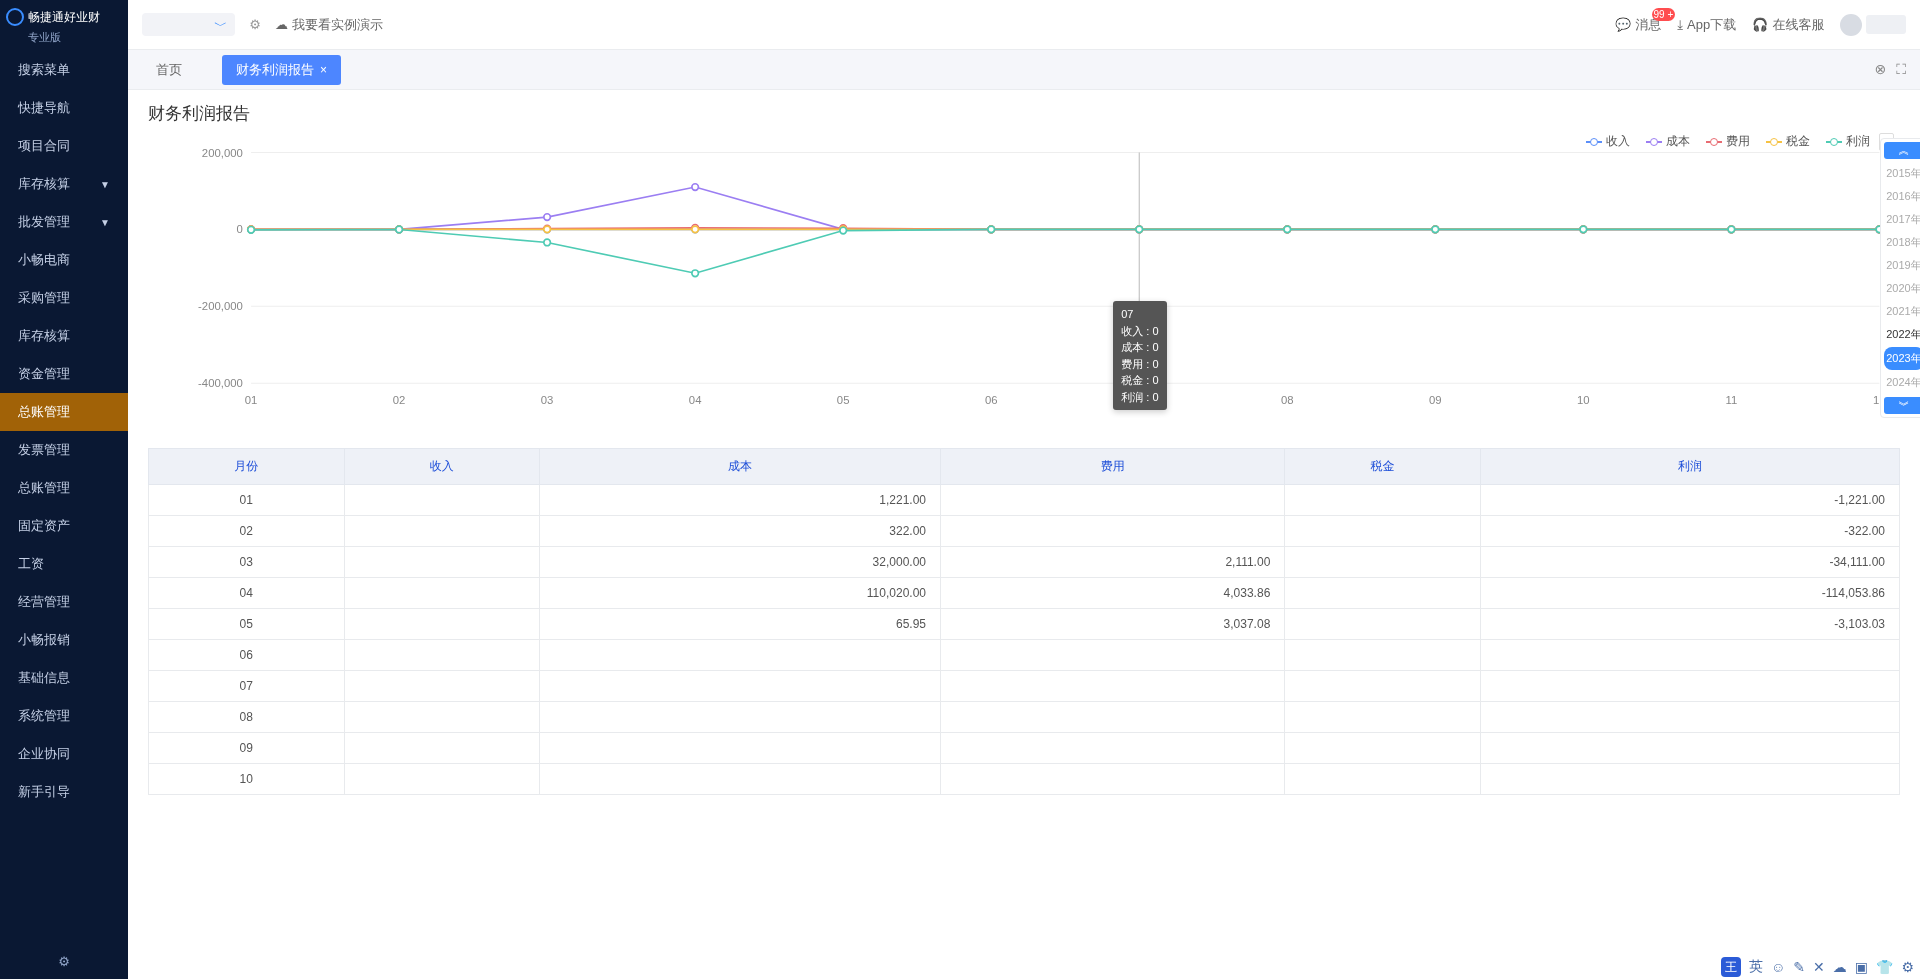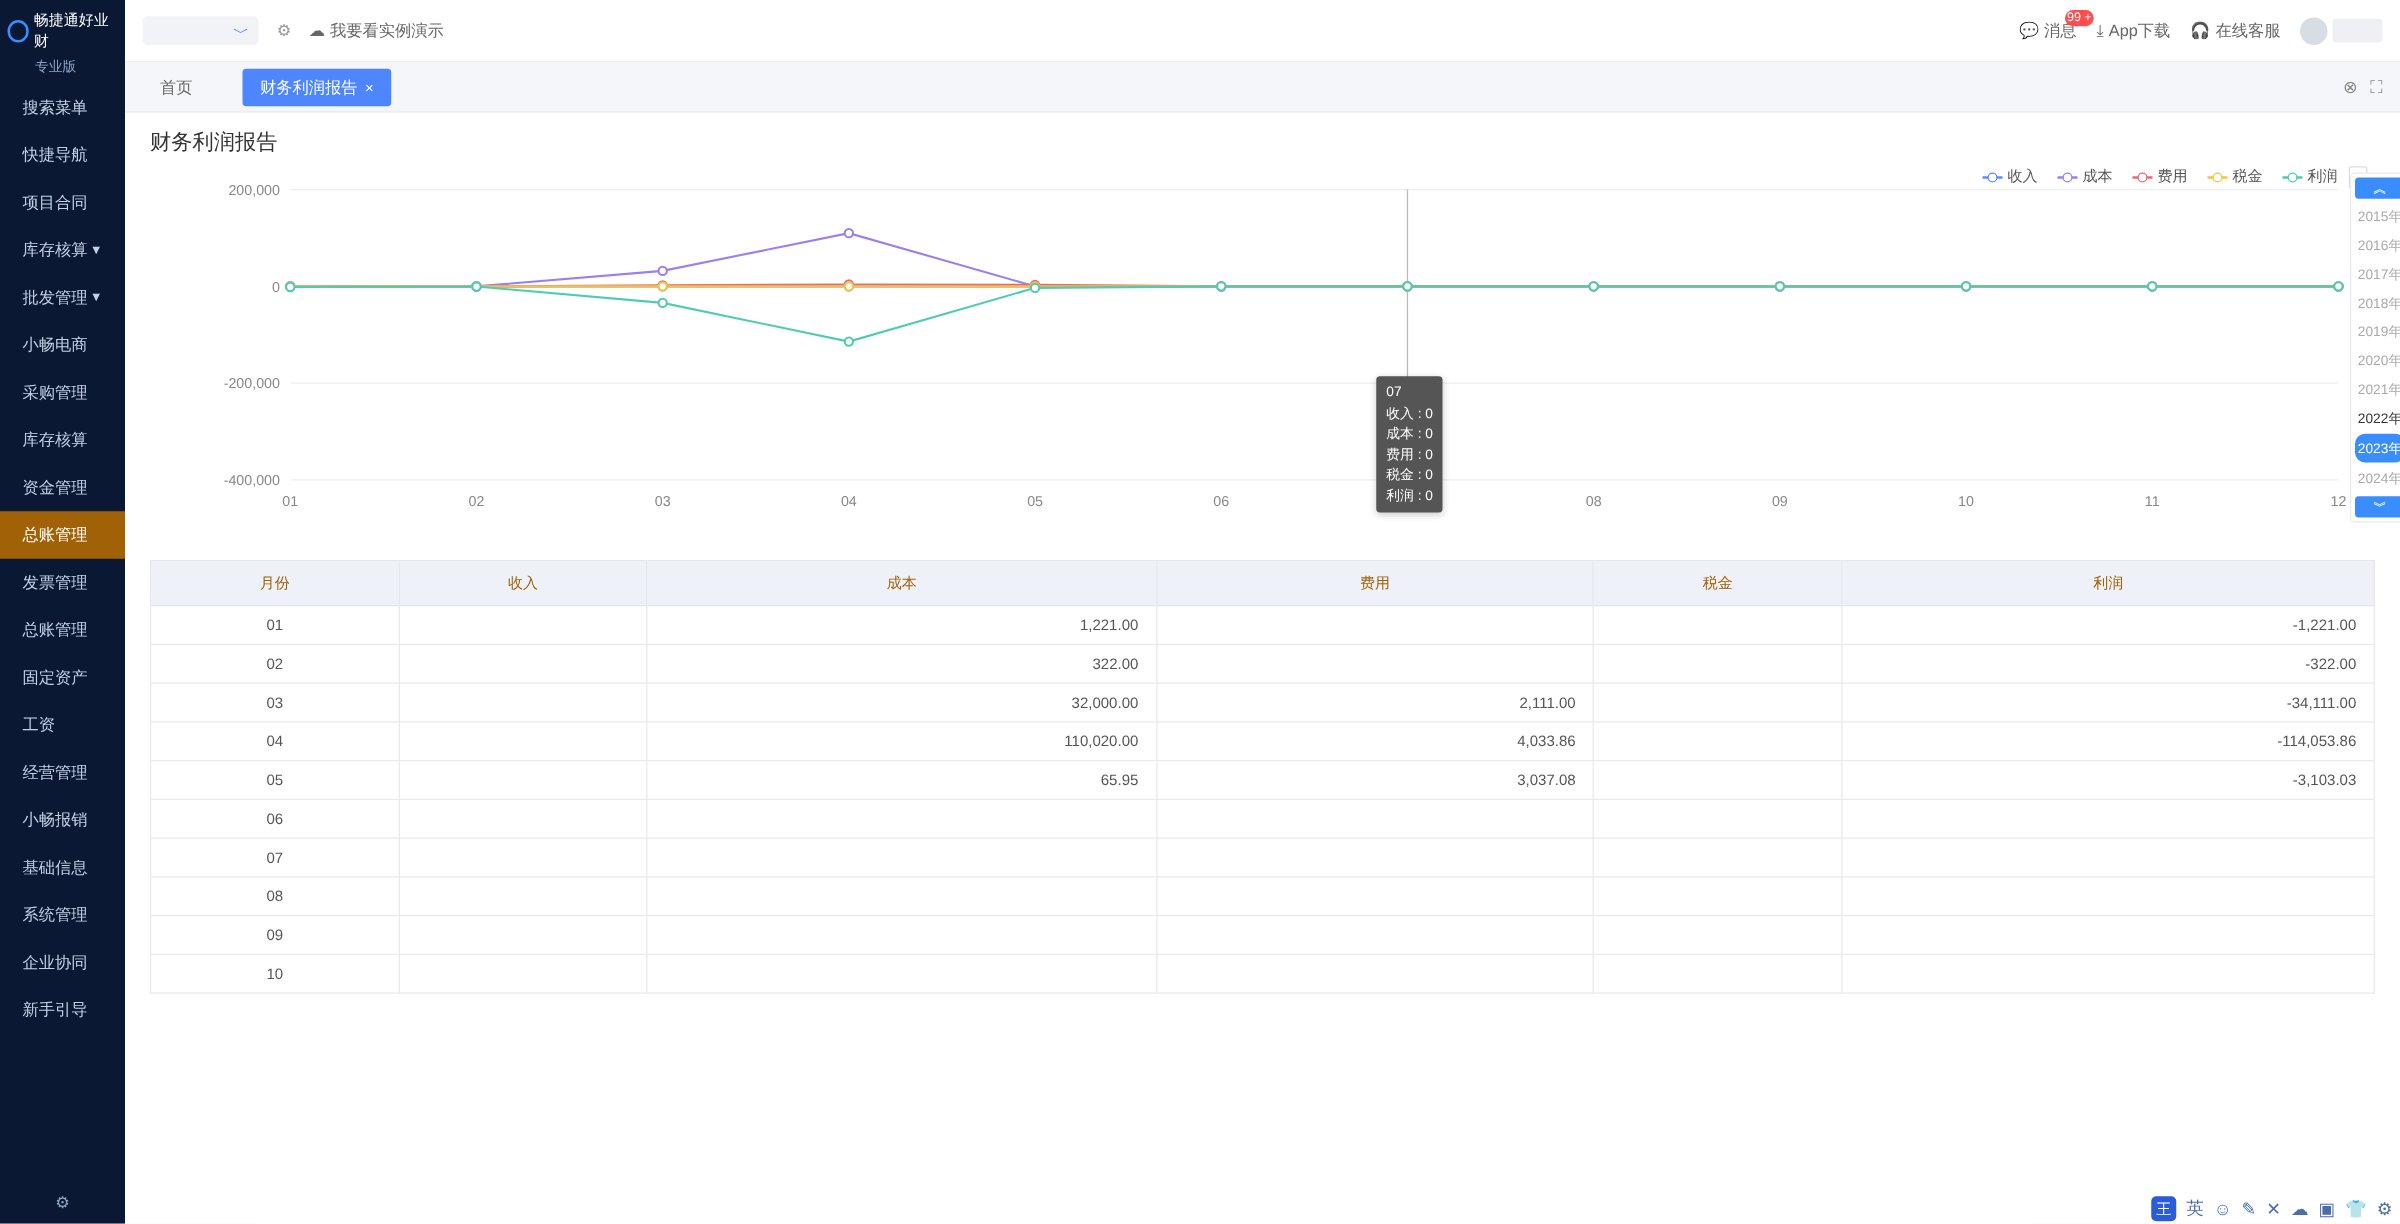--- a/index.html
+++ b/index.html
@@ -1,18 +1,18 @@
 <!DOCTYPE html>
 <html><head>
 <meta charset="utf-8">
 <style>
 *{box-sizing:border-box;margin:0;padding:0;font-family:"Microsoft YaHei",Arial,sans-serif}
 body{background:#f5f6fa;overflow:hidden}
 .app{display:flex;width:1920px;height:979px;position:relative}
-.sidebar{width:100px;background:#0a1833;color:#fff;display:flex;flex-direction:column;font-size:13px}
+.sidebar{width:128px;background:#0a1833;color:#fff;display:flex;flex-direction:column;font-size:13px}
 .logo{padding:8px 6px;display:flex;align-items:center;gap:4px;font-size:12px}
 .logo-icon{width:18px;height:18px;border:2px solid #3a8dff;border-radius:50%;display:inline-block}
 .edition{font-size:11px;color:#8fa3c7;padding-left:28px;margin-top:-4px;margin-bottom:6px}
 .menu{flex:1;display:flex;flex-direction:column}
 .menu-item{padding:10px 18px;color:#c5d0e6;cursor:pointer;display:flex;align-items:center;justify-content:space-between}
 .menu-item.active{background:#a16207;color:#fff}
 .caret{font-size:10px}
 .gear-bar{text-align:center;padding:10px;color:#8fa3c7}
 .main{flex:1;display:flex;flex-direction:column;background:#fff}
 .topbar{height:50px;border-bottom:1px solid #eaecef;display:flex;align-items:center;padding:0 14px;gap:14px;font-size:13px;color:#555}
@@ -46,21 +46,21 @@
 .chart-title{font-size:12px;color:#666;padding-left:40px;margin-bottom:2px}
 .legend{position:absolute;top:0;right:30px;display:flex;gap:16px;font-size:12px;color:#555}
 .lg{display:flex;align-items:center;gap:4px}
 .lg-mark{width:16px;height:2px;position:relative}
 .lg-mark::after{content:"";width:6px;height:6px;border:1.5px solid;border-radius:50%;background:#fff;position:absolute;left:4px;top:-3px}
 .chart-svg{width:100%;height:280px}
 .axis text{fill:#888;font-size:11px}
 .tooltip{position:absolute;background:#555;color:#fff;font-size:11px;padding:5px 8px;border-radius:3px;line-height:1.5;box-shadow:0 2px 6px rgba(0,0,0,.2)}
 .vline{stroke:#bbb;stroke-width:1}
 .table{width:100%;border-collapse:collapse;font-size:12px}
-.table th{background:#eef1f7;color:#a16207;font-weight:500;padding:9px;border:1px solid #e3e7ee;}
+.table th{background:#eef1f7;color:#1d4ed8;font-weight:500;padding:9px;border:1px solid #e3e7ee;}
 .table td{padding:8px 14px;border:1px solid #e8eaed;color:#555;text-align:right}
 .table td:first-child{text-align:center}
 .year-panel{position:absolute;right:-8px;top:138px;width:48px;background:#fff;border:1px solid #e8eaed;border-radius:4px;font-size:11px;text-align:center;color:#aaa}
 .year-panel .arrow{background:#3a8dff;color:#fff;border-radius:3px;margin:3px;padding:1px}
 .year-item{padding:4px 0;cursor:pointer}
 .year-item.dark{color:#333}
 .year-item.sel{background:#3a8dff;color:#fff;border-radius:8px;margin:1px 3px}
 .drag-handle{position:absolute;right:24px;top:148px;width:8px;height:40px;background:#d5d8de;border-radius:2px}
 .ime-bar{position:absolute;bottom:2px;right:6px;display:flex;gap:8px;font-size:14px;color:#4a6ea8;align-items:center}
 .ime-box{background:#2b5bd7;color:#fff;width:20px;height:20px;border-radius:4px;text-align:center;line-height:20px;font-size:12px}

